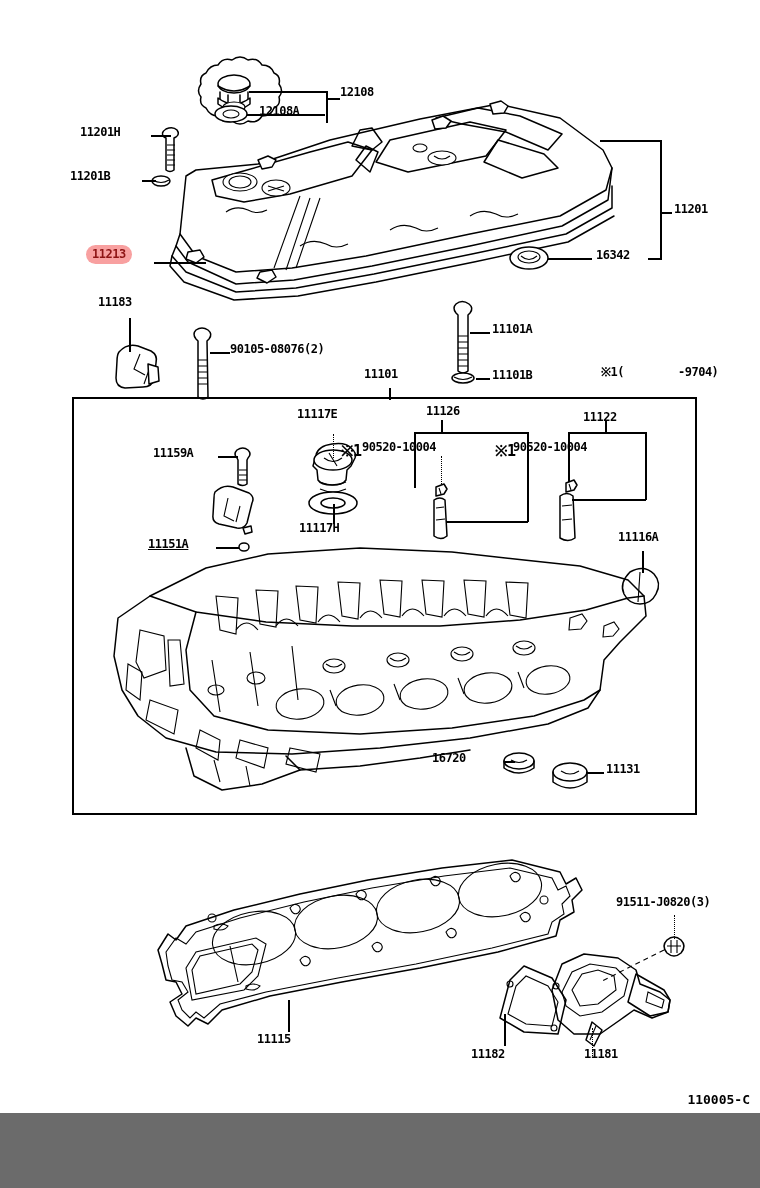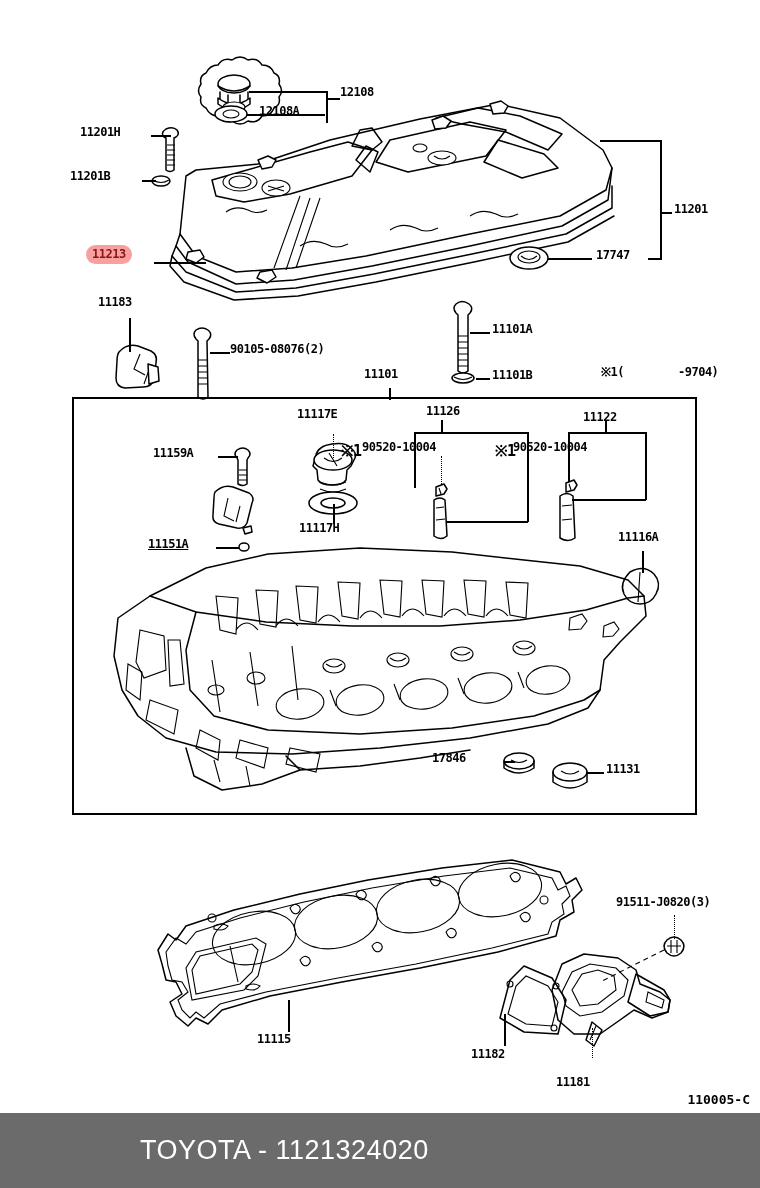--- a/index.html
+++ b/index.html
@@ -406,21 +406,21 @@
 
   <div class="dleader" style="left:674px;top:915px;height:24px;"></div>
 
   <div id="headbox"></div>
 
   <div class="lbl" style="left:340px;top:86px;">12108</div>
   <div class="lbl" style="left:259px;top:105px;">12108A</div>
   <div class="lbl" style="left:80px;top:126px;">11201H</div>
   <div class="lbl" style="left:70px;top:170px;">11201B</div>
   <div class="lbl" style="left:674px;top:203px;">11201</div>
-  <div class="lbl" style="left:596px;top:249px;">17747</div>
+  <div class="lbl" style="left:596px;top:249px;">16342</div>
 
   <div class="lbl hl" style="left:86px;top:245px;border-radius:10px;">11213</div>
 
   <div class="lbl" style="left:98px;top:296px;">11183</div>
   <div class="lbl" style="left:230px;top:343px;">90105-08076(2)</div>
   <div class="lbl" style="left:364px;top:368px;">11101</div>
   <div class="lbl" style="left:492px;top:323px;">11101A</div>
   <div class="lbl" style="left:492px;top:369px;">11101B</div>
 
   <div class="lbl" style="left:601px;top:366px;">※1(</div>
@@ -432,28 +432,27 @@
   <div class="lbl" style="left:299px;top:522px;">11117H</div>
   <div class="lbl" style="left:426px;top:405px;">11126</div>
 
   <div class="lbl sm" style="left:341px;top:444px;">※1</div>
   <div class="lbl" style="left:362px;top:441px;">90520-10004</div>
   <div class="lbl sm" style="left:495px;top:444px;">※1</div>
   <div class="lbl" style="left:513px;top:441px;">90520-10004</div>
 
   <div class="lbl" style="left:583px;top:411px;">11122</div>
   <div class="lbl" style="left:618px;top:531px;">11116A</div>
-  <div class="lbl" style="left:432px;top:752px;">17846</div>
+  <div class="lbl" style="left:432px;top:752px;">16720</div>
   <div class="lbl" style="left:606px;top:763px;">11131</div>
   <div class="lbl" style="left:257px;top:1033px;">11115</div>
   <div class="lbl" style="left:471px;top:1048px;">11182</div>
-  <div class="lbl" style="left:556px;top:1048px;margin-top:28px;">11181</div>
+  <div class="lbl" style="left:584px;top:1048px;">11181</div>
   <div class="lbl" style="left:616px;top:896px;">91511-J0820(3)</div>
 
   <div id="diagid">110005-C</div>
 
   <div id="footer">
     <div class="fpad"></div>
-    <div class="ftxt">TOYOTA - 1121324020</div>
     <div class="fpad" style="width:48px"></div>
   </div>
 
 </div>
 
 </body></html>

